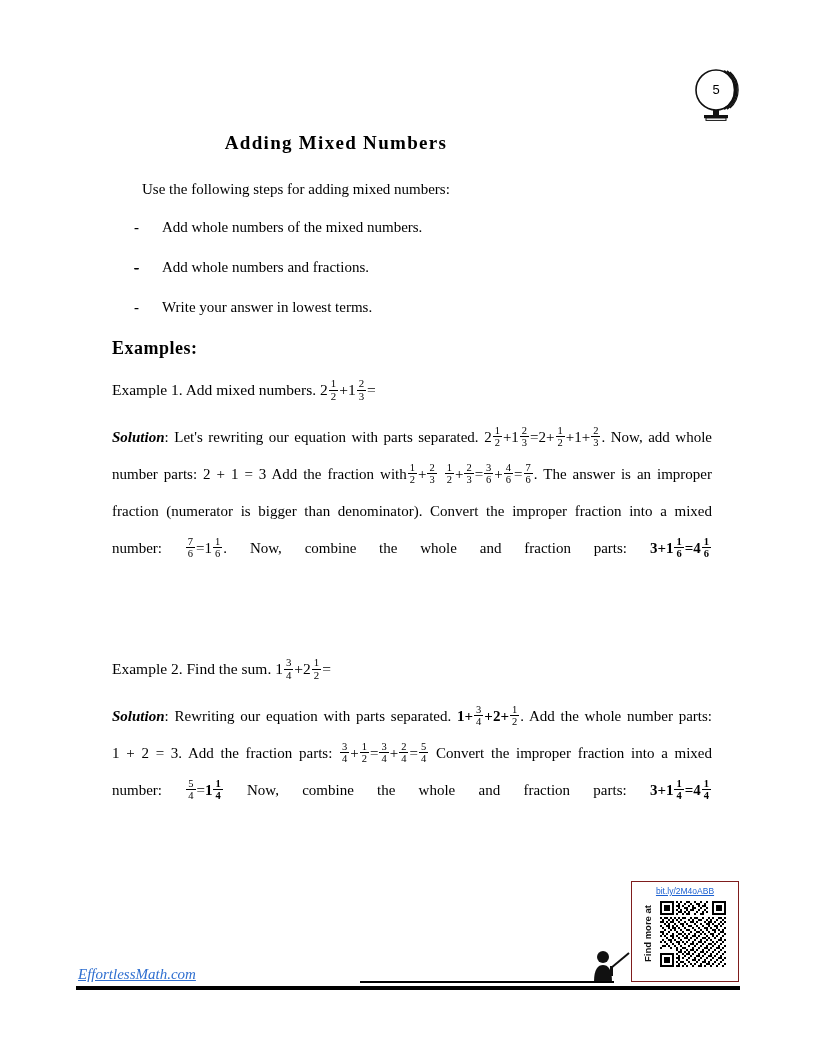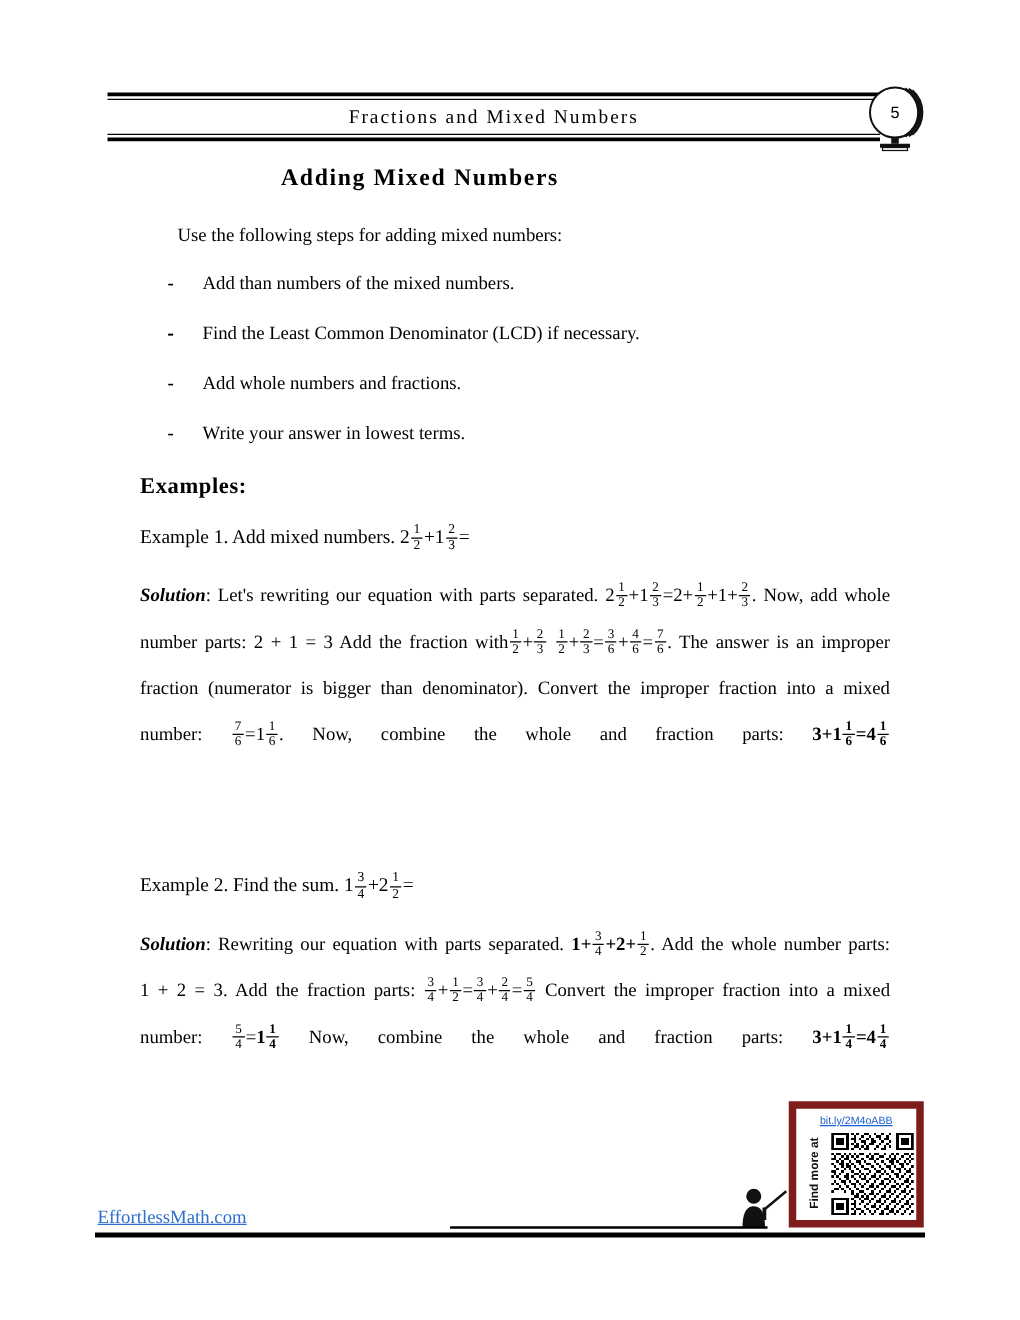--- a/index.html
+++ b/index.html
@@ -172,40 +172,41 @@
     top: 986px;
     width: 664px;
     height: 4px;
     background: #000;
   }
   .footer-brand {
     position: absolute;
     left: 78px;
     top: 966px;
     font-family: "Liberation Serif", serif;
+    font-style: italic;
     font-size: 15px;
     color: #2f6fd0;
     white-space: nowrap;
   }
   .teacher {
     position: absolute;
     left: 588px;
     top: 944px;
     width: 44px;
     height: 42px;
   }
 
   
   .qrbox {
     position: absolute;
     left: 631px;
     top: 881px;
     width: 108px;
     height: 101px;
-    border: 6px solid #7f1d1d;
+    border: 1px solid #7f1d1d;
     background: #fff;
     box-sizing: border-box;
   }
   .qrlink {
     position: absolute;
     left: 0;
     top: 4px;
     width: 100%;
     text-align: center;
     font-family: "Liberation Sans", sans-serif;
@@ -234,27 +235,20 @@
     width: 66px;
     height: 66px;
   }
   .qrimg svg { display: block; }
 </style>
 </head>
 <body>
 
 <div class="page">
 
-  <div class="header">
-    <div class="rule r1"></div>
-    <div class="rule r2"></div>
-    <div class="header-title">Fractions and Mixed Numbers</div>
-    <div class="rule r3"></div>
-    <div class="rule r4"></div>
-  </div>
 
   <div class="globe">
     <svg width="60" height="58" viewBox="0 0 60 58">
       <circle cx="22" cy="22" r="20" fill="#fff" stroke="#111" stroke-width="1.6"></circle>
       <path d="M30 3 A22 22 0 0 1 30 41" fill="none" stroke="#111" stroke-width="2.4"></path>
       <path d="M33 3 A23 23 0 0 1 33 41" fill="none" stroke="#111" stroke-width="1.6"></path>
       <path d="M36 4 A24 24 0 0 1 36 40" fill="none" stroke="#111" stroke-width="1.2"></path>
       <rect x="19" y="42" width="6" height="5" fill="#111"></rect>
       <rect x="10" y="47" width="24" height="3.2" fill="#111"></rect>
       <rect x="12" y="50" width="20" height="2.4" fill="#fff" stroke="#111" stroke-width="1"></rect>
@@ -264,28 +258,27 @@
 
   <div class="section-title">Adding Mixed Numbers</div>
 
   <div class="body">
 
     <div class="intro">Use the following steps for adding mixed numbers:</div>
 
     <ul class="steps">
       <li>
         <span class="dash">-</span>
-        <span>Add than numbers of the mixed numbers.</span>
+        <span>Add whole numbers of the mixed numbers.</span>
       </li>
       <li>
         <span class="dash">-</span>
       </li>
       <li>
         <span class="dash">-</span>
-        <span>Find the Least Common Denominator (LCD) if necessary.</span>
       </li>
       <li>
         <span class="dash">-</span>
         <span>Add whole numbers and fractions.</span>
       </li>
       <li>
         <span class="dash">-</span>
         <span>Write your answer in lowest terms.</span>
       </li>
     </ul>

